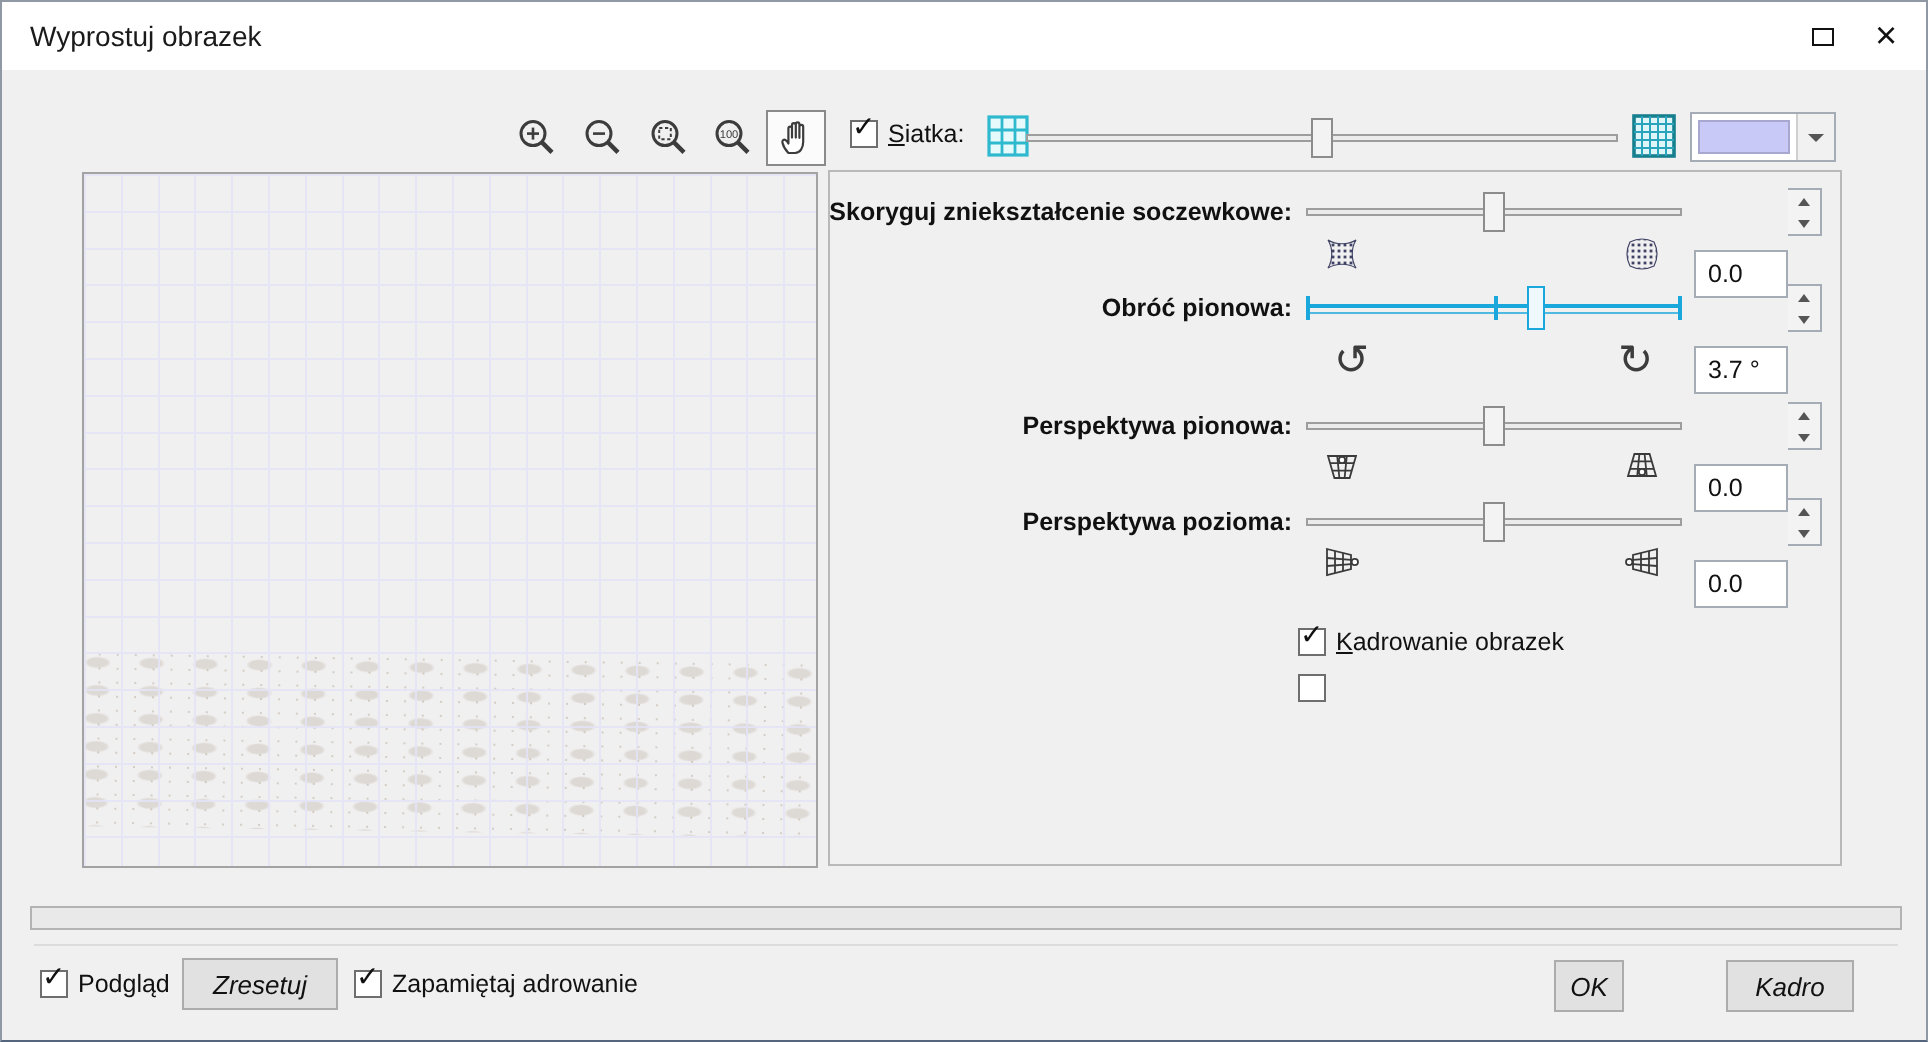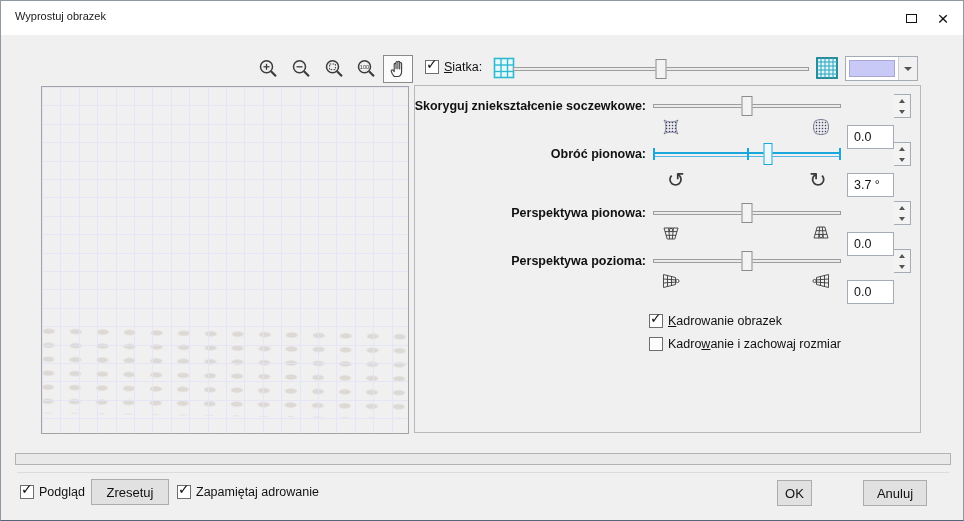--- a/index.html
+++ b/index.html
@@ -5,21 +5,21 @@
   html,body{margin:0;padding:0;background:#d8d8d8;}
   *{box-sizing:border-box;}
   .dialog{
     position:relative;width:964px;height:521px;background:#f0f0f0;
     border:1px solid #8f99a3;border-bottom-color:#55657e;
     font-family:"Liberation Sans",sans-serif;font-size:12.5px;color:#111;
     overflow:hidden;--accent:#1aa7dc;--gridline:#e4e4f8;
   }
   
   .titlebar{position:absolute;left:0;top:0;right:0;height:34px;background:#ffffff;}
-  .title{position:absolute;left:14px;top:9px;font-size:11px;color:#1a1a1a;white-space:nowrap;}
+  .title{position:absolute;left:14px;top:9px;font-size:14px;color:#1a1a1a;white-space:nowrap;}
   .win-btn{position:absolute;top:6px;width:24px;height:22px;display:flex;align-items:center;justify-content:center;cursor:pointer;}
   .win-btn.restore{right:40px;}
   .win-btn.close{right:8px;font-size:19px;line-height:1;color:#111;}
   .restore-glyph{display:block;width:11px;height:9px;border:1.5px solid #111;}
   
   .tbtn{position:absolute;top:54px;width:30px;height:28px;display:flex;align-items:center;justify-content:center;background:transparent;}
   .tbtn.sel{border:1px solid #8a8a8a;background:#fbfbfb;}
   
   .preview{position:absolute;left:40px;top:85px;width:368px;height:348px;background:#f1f0f1;border:1px solid #a3a3a3;overflow:hidden;}
   .photo{
@@ -92,21 +92,21 @@
   .spin{position:absolute;left:846px;width:64px;height:24px;display:flex;}
   .spin .val{width:47px;height:24px;background:#fff;border:1px solid #a5acb5;padding:4px 3px 0 6px;margin-top:31px;}
   .spin .btns{width:17px;height:24px;border:1px solid #a5acb5;border-left:none;display:flex;flex-direction:column;background:#f3f3f3;}
   .spin .sb{flex:1;display:flex;align-items:center;justify-content:center;}
   
   .ic{position:absolute;display:flex;align-items:center;justify-content:center;}
   .rot{position:absolute;font-family:"DejaVu Sans",sans-serif;font-size:21px;color:#3c3c3c;line-height:1;}
   
   .strip{position:absolute;left:14px;top:452px;width:936px;height:12px;background:#e9e9e9;border:1px solid #b3b3b3;}
   .sep{position:absolute;left:16px;top:471px;width:932px;height:1px;background:#dcdcdc;}
-  .btn{position:absolute;background:#e1e1e1;border:1px solid #acacac;text-align:center;font-size:13px;padding-top:5px;cursor:pointer;}
+  .btn{position:absolute;background:#e1e1e1;border:1px solid #acacac;text-align:center;font-size:13px;padding-top:5px;cursor:pointer;font-style:italic;}
 </style>
 </head>
 <body>
 
 <div class="dialog" style="--accent: #1aa7dc; --gridline: #e4e4f8;">
 
   <div class="titlebar">
     <span class="title">Wyprostuj obrazek</span>
     <span class="win-btn restore">
       <span class="restore-glyph"></span>
@@ -332,33 +332,32 @@
       </g>
     </svg>
   </span>
 
   <span class="cb" style="left:648px;top:313px">
     <span class="chk">✓</span>
   </span>
   <span class="mnlabel" style="left:667px;top:313px"><span></span><span class="mn">K</span><span>adrowanie obrazek</span></span>
 
   <span class="cb" style="left:648px;top:336px"></span>
-  <span class="mnlabel" style="left:667px;top:336px"><span>Kadro</span><span class="mn">w</span><span>anie i zachowaj rozmiar</span></span>
 
   <div class="strip"></div>
   <div class="sep"></div>
 
   <span class="cb" style="left:19px;top:484px">
     <span class="chk">✓</span>
   </span>
   <span class="mnlabel" style="left:38px;top:484px">Podgląd</span>
 
   <div class="btn" style="left:90px;top:478px;width:78px;height:26px">Zresetuj</div>
 
   <span class="cb" style="left:176px;top:484px">
     <span class="chk">✓</span>
   </span>
   <span class="mnlabel" style="left:195px;top:484px">Zapamiętaj adrowanie</span>
 
   <div class="btn" style="left:776px;top:479px;width:35px;height:26px">OK</div>
-  <div class="btn" style="left:862px;top:479px;width:64px;height:26px">Anuluj</div>
+  <div class="btn" style="left:862px;top:479px;width:64px;height:26px">Kadro</div>
 
 </div>
 
 </body></html>

